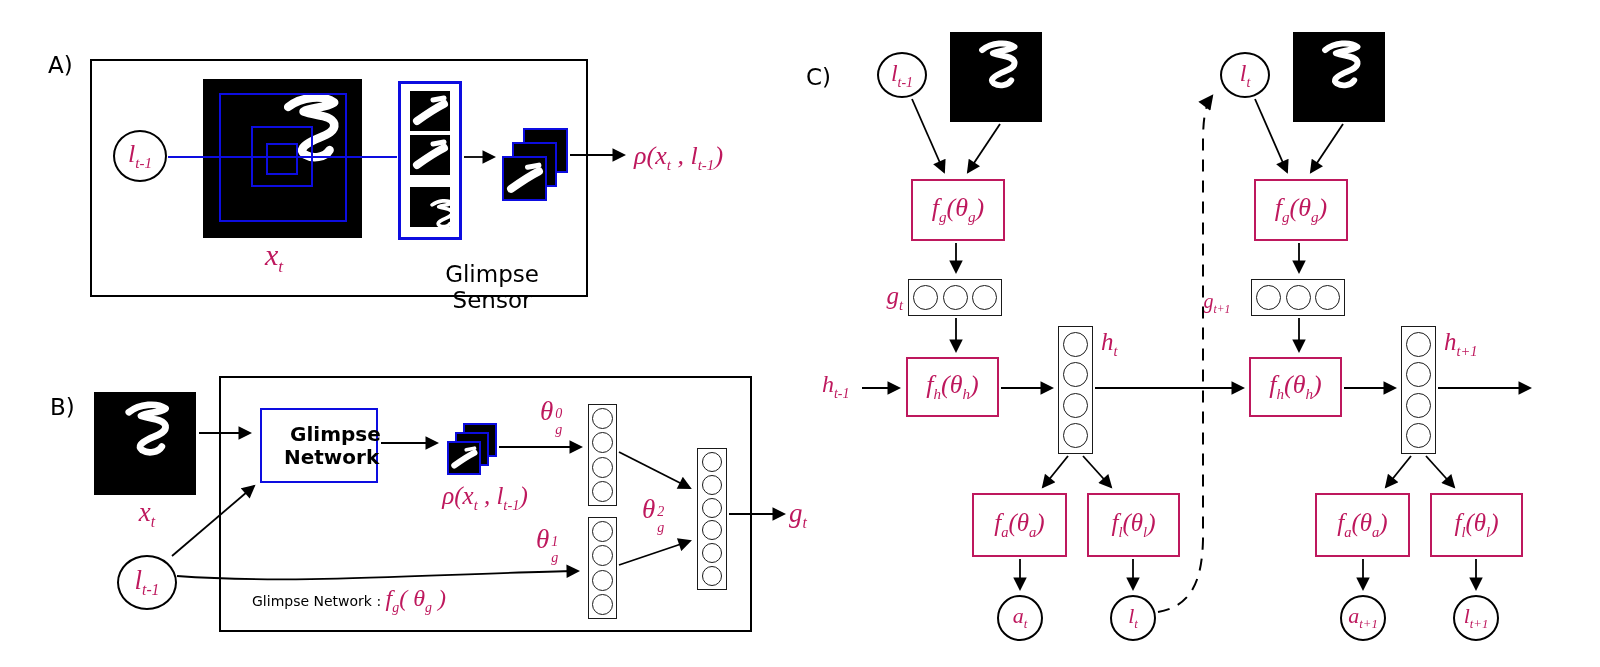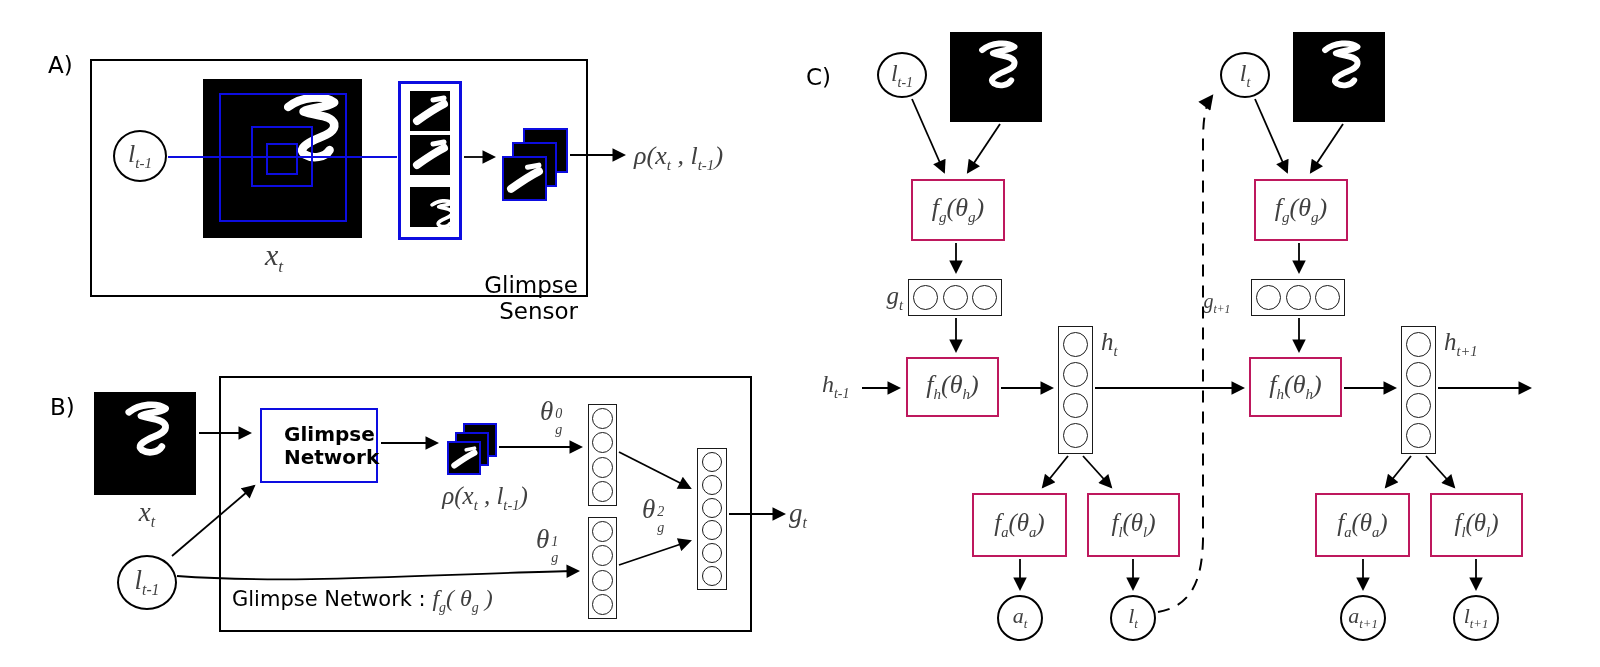--- a/index.html
+++ b/index.html
@@ -2,21 +2,21 @@
 <html style="--blue: #0d0de0; --ink: #000000;"><head>
 <meta charset="utf-8">
 <style>
   :root{ --blue:#0d0de0; --ink:#000; }
   html,body{margin:0;padding:0;background:#fff;}
   .canvas{position:relative;width:1600px;height:667px;background:#fff;overflow:hidden;}
   .abs{position:absolute;}
   .frame{position:absolute;border:2px solid #000;}
   .tag{position:absolute;font-family:"DejaVu Sans",sans-serif;font-size:23px;color:#000;}
   .sans{font-family:"DejaVu Sans",sans-serif;color:#000;}
-  .m{font-family:"Liberation Serif",serif;font-style:italic;color:#404040;white-space:nowrap;}
+  .m{font-family:"Liberation Serif",serif;font-style:italic;color:#be185d;white-space:nowrap;}
   .m sub{font-size:0.58em;letter-spacing:0;}
   .mstack{display:inline-flex;flex-direction:column;align-items:flex-start;font-size:0.52em;line-height:1.15;vertical-align:0.12em;margin-left:2px;font-style:italic;}
   .circle-node{position:absolute;border:2px solid #000;border-radius:50%;background:#fff;
      display:flex;align-items:center;justify-content:center;box-sizing:border-box;}
   .mnist{position:absolute;background:#000;}
   .bsq{position:absolute;border:2px solid var(--blue);box-sizing:border-box;}
   .patchcol{position:absolute;background:#fff;border:3px solid var(--blue);box-sizing:border-box;}
   .patch{position:absolute;background:#000;}
   .stack-sq{position:absolute;background:#000;border:2px solid var(--blue);box-sizing:border-box;}
   .fbox{position:absolute;border:2px solid #be185d;background:#fff;display:flex;align-items:center;justify-content:center;box-sizing:border-box;}
@@ -86,39 +86,39 @@
   <div class="abs" style="left:502px;top:128px;width:66px;height:76px;">
     <div class="stack-sq" style="left:21px;top:0;width:45px;height:45px;"></div>
     <div class="stack-sq" style="left:10px;top:14px;width:45px;height:45px;"></div>
     <div class="stack-sq" style="left:0;top:28px;width:45px;height:45px;">
       <svg style="width:100%;height:100%;">
           <use href="#frag5"></use>
         </svg>
     </div>
   </div>
 
-  <div class="lbl sans" style="left:406px;top:272px;width:172px;text-align:right;font-size:23px;">Glimpse Sensor</div>
+  <div class="lbl sans" style="left:406px;top:261px;width:172px;text-align:center;font-size:23px;">Glimpse Sensor</div>
   <div class="lbl m" style="left:634px;top:141px;font-size:26px;"><span>ρ(x</span><sub>t</sub><span> , l</span><sub>t-1</sub><span>)</span></div>
 
   <div class="tag" style="left:50px;top:394px;">B)</div>
   <div class="frame" style="left:219px;top:376px;width:529px;height:252px;"></div>
 
   <div class="mnist" style="left:94px;top:392px;width:102px;height:103px;">
     <svg class="digit-full">
         <use href="#digit5"></use>
       </svg>
   </div>
   <div class="lbl m" style="left:126px;top:497px;width:42px;text-align:center;font-size:27px;"><span>x</span><sub>t</sub></div>
 
   <div class="circle-node" style="left:117px;top:555px;width:60px;height:55px;">
     <span class="m" style="font-size:27px;"><span>l</span><sub>t-1</sub></span>
   </div>
 
   <div class="bluebox" style="left:260px;top:408px;width:118px;height:75px;">
-    <span class="sans" style="font-size:20px;font-weight:bold;line-height:1.15;align-self:flex-start;padding-left:22px;">Glimpse</span>
+    <span class="sans" style="font-size:20px;font-weight:bold;line-height:1.15;align-self:flex-start;padding-left:28px;">Glimpse</span>
     <span class="sans" style="font-size:20px;font-weight:bold;line-height:1.15;align-self:flex-start;padding-left:22px;">Network</span>
   </div>
 
   <div class="abs" style="left:447px;top:423px;width:50px;height:52px;">
     <div class="stack-sq" style="left:16px;top:0;width:34px;height:34px;"></div>
     <div class="stack-sq" style="left:8px;top:9px;width:34px;height:34px;"></div>
     <div class="stack-sq" style="left:0;top:18px;width:34px;height:34px;">
       <svg style="width:100%;height:100%;">
           <use href="#frag5"></use>
         </svg>
@@ -156,21 +156,21 @@
       <span class="unit"></span>
       <span class="unit"></span>
       <span class="unit"></span>
       <span class="unit"></span>
       <span class="unit"></span>
     </div>
 
   <div class="lbl m" style="left:789px;top:498px;font-size:27px;"><span>g</span><sub>t</sub></div>
 
   <div class="lbl" style="left:232px;top:585px;">
-    <span class="sans" style="font-size:21px;">Glimpse Network : </span><span class="m" style="font-size:24px;"><span>f</span><sub>g</sub><span>( θ</span><sub>g</sub><span> )</span></span>
+    <span class="sans" style="font-size:14px;margin-left:20px;">Glimpse Network : </span><span class="m" style="font-size:24px;"><span>f</span><sub>g</sub><span>( θ</span><sub>g</sub><span> )</span></span>
   </div>
 
   <div class="tag" style="left:806px;top:64px;">C)</div>
   <div class="lbl m" style="left:822px;top:371px;font-size:24px;"><span>h</span><sub>t-1</sub></div>
 
   <div class="abs" style="left:0;top:0;">
     <div class="circle-node" style="left:877px;top:52px;width:50px;height:46px;">
       <span class="m" style="font-size:24px;"><span>l</span><sub>t-1</sub></span>
     </div>
     <div class="mnist" style="left:950px;top:32px;width:92px;height:90px;">

